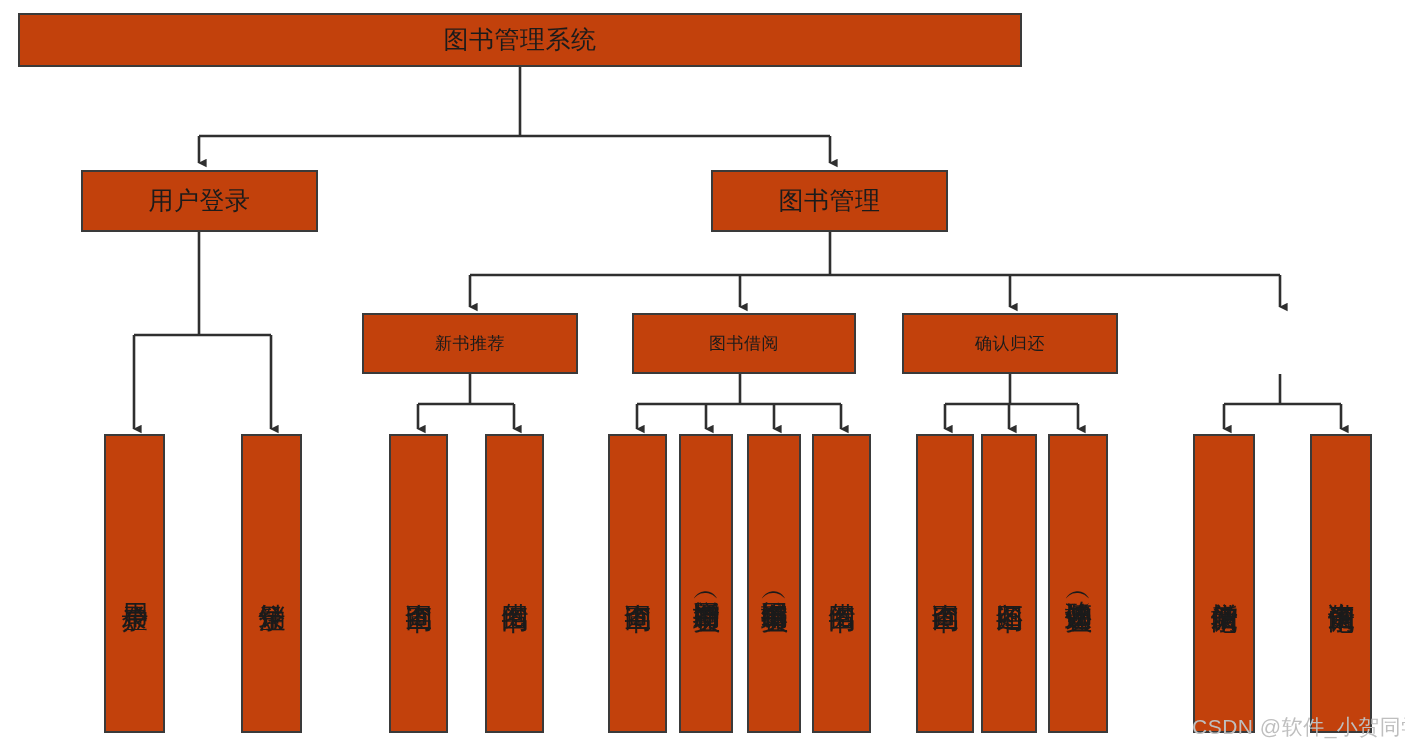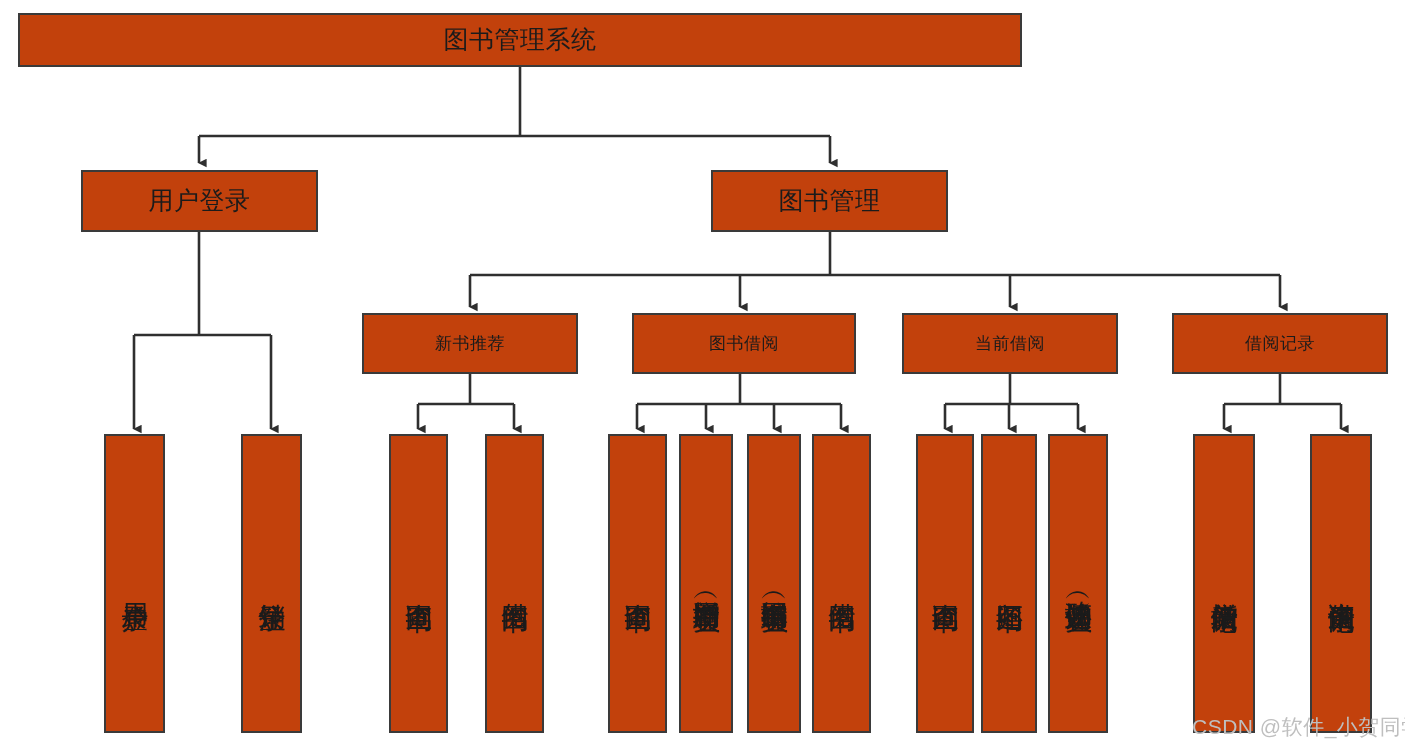--- a/index.html
+++ b/index.html
@@ -134,26 +134,23 @@
 
   <div class="node-box lvl3" style="left:362px; top:313px; width:216px; height:61px;">
     <span class="node-label h-label">新书推荐</span>
   </div>
 
   <div class="node-box lvl3" style="left:632px; top:313px; width:224px; height:61px;">
     <span class="node-label h-label">图书借阅</span>
   </div>
 
   <div class="node-box lvl3" style="left:902px; top:313px; width:216px; height:61px;">
-    <span class="node-label h-label">当前借阅</span>
-  </div>
-
-  <div class="node-box lvl3" style="left:1172px; top:313px; width:216px; height:61px;">
-    <span class="node-label h-label">借阅记录</span>
-  </div>
+    <span class="node-label h-label">确认归还</span>
+  </div>
+
 
   <div class="node-box leaf" style="left:104px; top:434px; width:61px; height:299px;">
     <span class="node-label v-label">用户登录</span>
   </div>
 
   <div class="node-box leaf" style="left:241px; top:434px; width:61px; height:299px;">
     <span class="node-label v-label">注销登录</span>
   </div>
 
   <div class="node-box leaf" style="left:389px; top:434px; width:59px; height:299px;">

